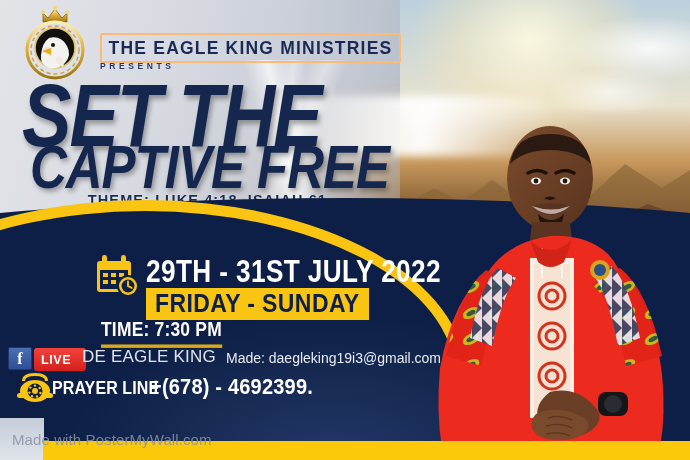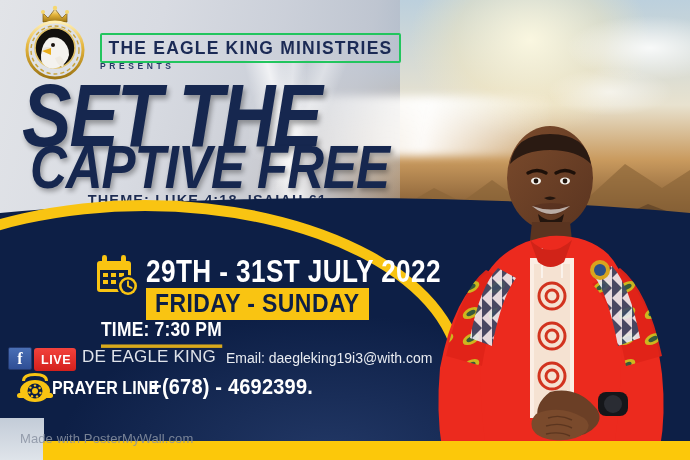--- a/index.html
+++ b/index.html
@@ -50,21 +50,21 @@
   .glare{
     position:absolute;left:250px;top:96px;width:300px;height:60px;
     background:linear-gradient(100deg,rgba(255,255,255,0) 0%,rgba(255,255,255,.8) 45%,rgba(255,255,255,.95) 58%,rgba(255,255,255,0) 100%);
     filter:blur(4px);pointer-events:none;
   }
 
   
   .logo{position:absolute;left:16px;top:4px;width:78px;height:80px;}
   .banner{
     position:absolute;left:100px;top:33px;width:297px;height:26px;
-    border:2px solid #22c55e;border-radius:2px;
+    border:2px solid #fdba74;border-radius:2px;
     display:flex;align-items:center;justify-content:center;
   }
   .banner-txt{
     color:#1b2a55;font-weight:bold;font-size:17.5px;letter-spacing:1.2px;
     white-space:nowrap;font-family:"Liberation Sans",sans-serif;
   }
   .presents{
     position:absolute;left:100px;top:61px;width:297px;
     color:#273a66;font-size:8.5px;font-weight:bold;letter-spacing:3.6px;
   }
@@ -141,21 +141,21 @@
   .fb{
     position:absolute;left:8px;top:347px;width:22px;height:21px;
     background:linear-gradient(180deg,#4a6fb5 0%,#2f4f96 100%);
     border:1px solid #22386d;border-radius:2px;
     display:flex;align-items:center;justify-content:center;
   }
   .fb span{color:#fff;font-size:16px;font-weight:bold;font-family:"Liberation Serif",serif;line-height:1;}
   .live{
     position:absolute;left:34px;top:348px;
     background:linear-gradient(180deg,#f2423c 0%,#d4201c 100%);
-    border-radius:3px;padding:2px 5px 3px 7px;
+    border-radius:3px;padding:2px 15px 3px 7px;
   }
   .live span{color:#fff;font-size:12.5px;font-weight:bold;letter-spacing:.6px;line-height:1;}
   .handle{
     position:absolute;left:82px;top:347px;
     color:#dfe3ea;font-size:17px;letter-spacing:.2px;white-space:nowrap;text-align:center;
   }
   .email{
     position:absolute;left:226px;top:350px;
     color:#e9ecf1;font-size:14px;letter-spacing:0;white-space:nowrap;
   }
@@ -179,22 +179,22 @@
   
   .left-strip{
     position:absolute;left:0;top:418px;width:44px;height:42px;
     background:linear-gradient(180deg,#c3ccd8 0%,#dfe4ea 100%);
   }
   .yellow-bar{
     position:absolute;left:43px;top:441px;width:647px;height:19px;
     background:#fcc80a;
   }
   .watermark{
-    position:absolute;left:20px;top:431px;
-    color:#8a93a3;font-size:13px;letter-spacing:.1px;opacity:.85;
+    position:absolute;left:12px;top:431px;
+    color:#8a93a3;font-size:15px;letter-spacing:.1px;opacity:.85;
   }
 </style>
 </head>
 <body>
 
 <div class="poster">
 
   <div class="photo-bg"></div>
 
   <div class="sky">
@@ -352,21 +352,21 @@
   </div>
   <div class="time">TIME: 7:30 PM</div>
 
   <div class="fb">
     <span>f</span>
   </div>
   <div class="live">
     <span>LIVE</span>
   </div>
   <div class="handle">DE EAGLE KING</div>
-  <div class="email">Email: daegleking19i3@with.com</div>
+  <div class="email">Made: daegleking19i3@gmail.com</div>
 
   <svg class="phone-icon" viewBox="0 0 44 34">
     <g fill="#f9c412">
       <path d="M8,10 q0,-8 13,-8 q13,0 13,8 l-3,0 q0,-5 -10,-5 q-10,0 -10,5 Z"></path>
       <ellipse cx="21" cy="20" rx="15" ry="11"></ellipse>
       <rect x="3" y="22" width="36" height="5" rx="2.5"></rect>
     </g>
     <circle cx="21" cy="20" r="7.5" fill="#0d1f46"></circle>
     <circle cx="21" cy="20" r="3" fill="#f9c412"></circle>
     <g fill="#f9c412">

